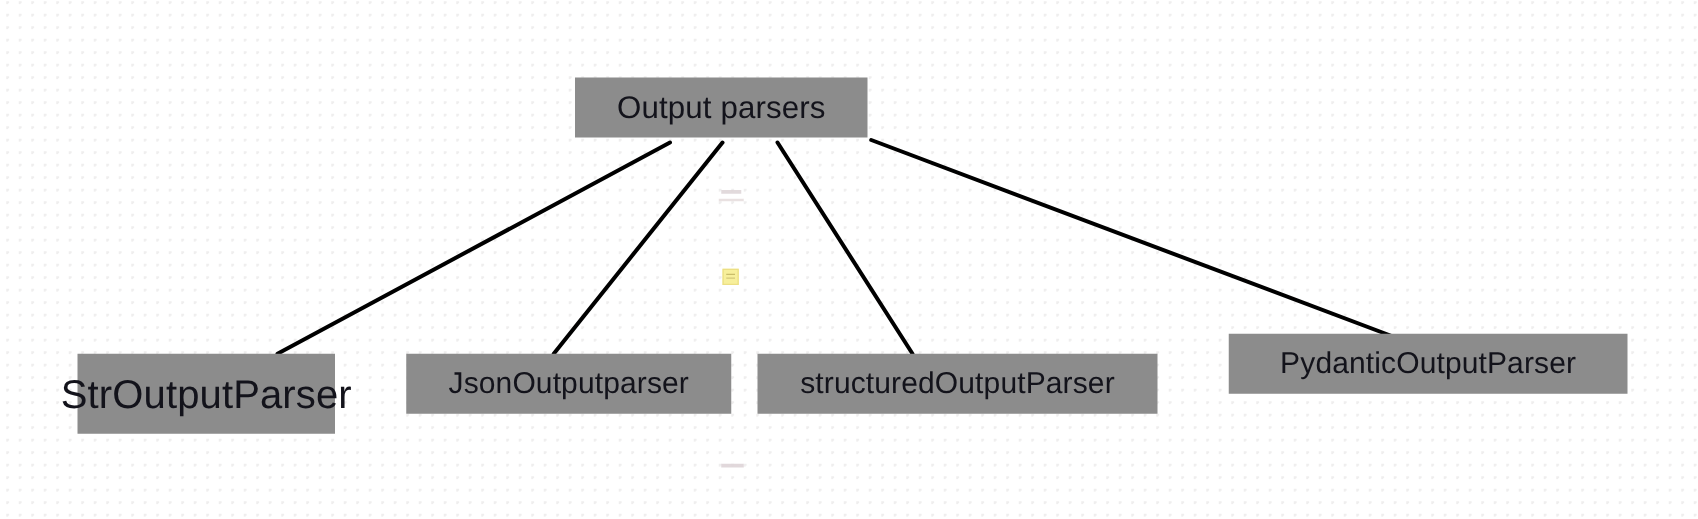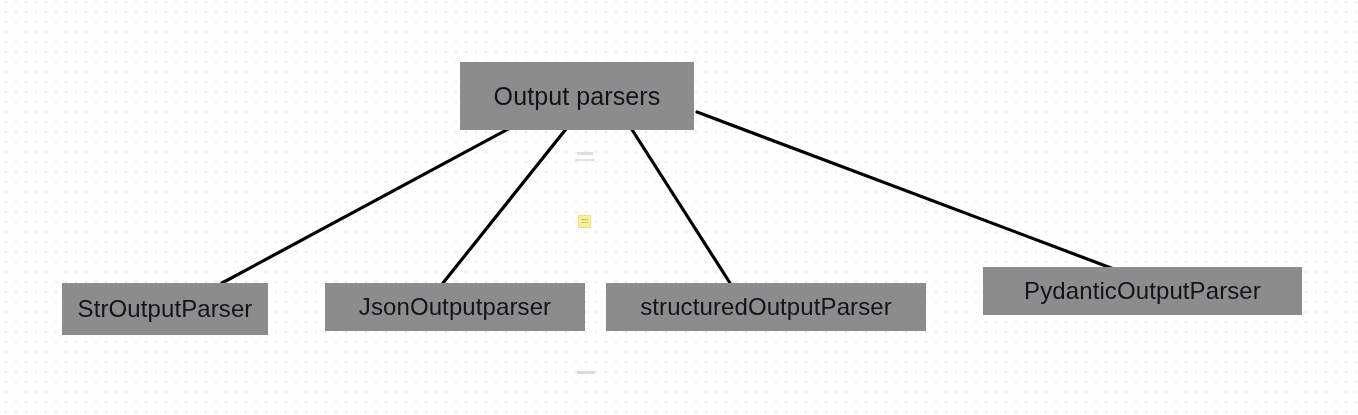--- a/index.html
+++ b/index.html
@@ -57,31 +57,31 @@
   .node-label {
     display: block;
     line-height: 1;
   }
 
   
   #node-root {
     left: 460px;
     top: 62px;
     width: 234px;
-    height: 68px;
+    height: 48px;
     font-size: 25px;
   }
 
   
   #node-str {
     left: 62px;
     top: 283px;
     width: 206px;
-    height: 52px;
-    font-size: 24px;
+    height: 64px;
+    font-size: 32px;
   }
   #node-json {
     left: 325px;
     top: 283px;
     width: 260px;
     height: 48px;
     font-size: 24px;
   }
   #node-structured {
     left: 606px;

